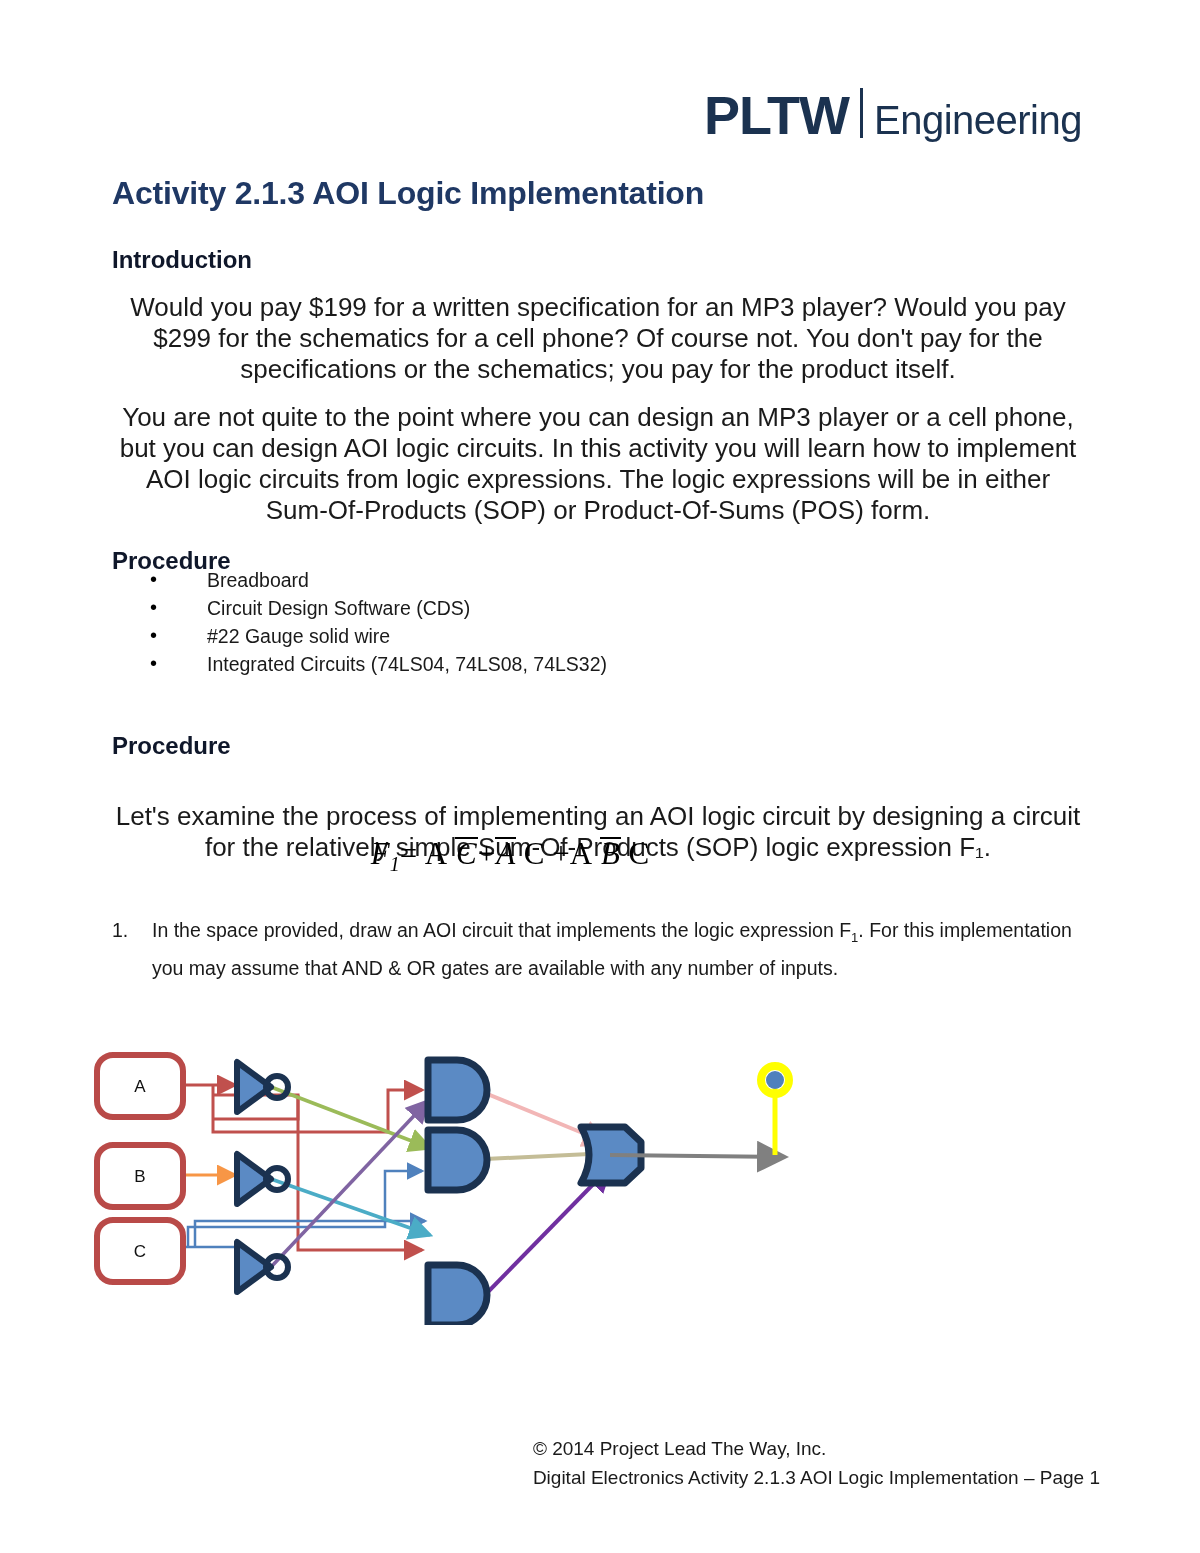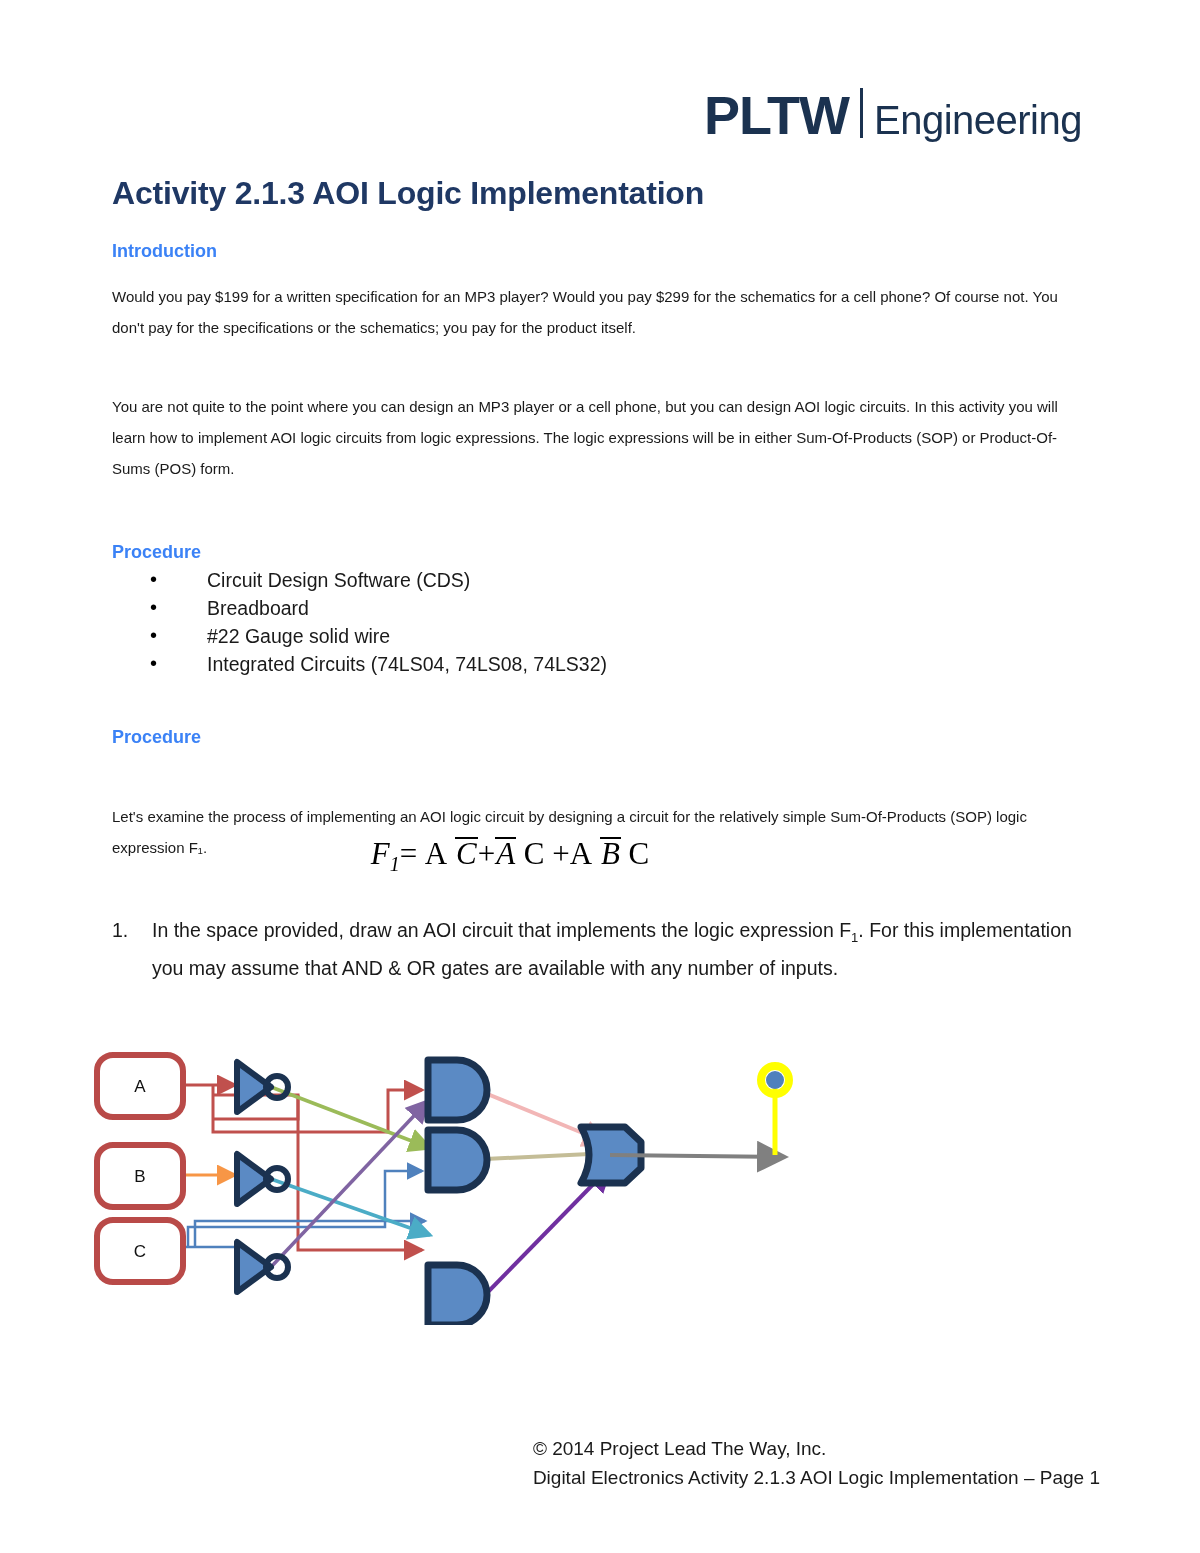--- a/index.html
+++ b/index.html
@@ -63,31 +63,32 @@
     left: 112px;
     top: 154px;
     font-size: 32px;
     font-weight: bold;
     color: #1f3864;
     letter-spacing: -0.2px;
   }
   .h2 {
     position: absolute;
     left: 112px;
-    font-size: 18px;
+    font-size: 24px;
     font-weight: bold;
-    color: #3b82f6;
+    color: #0f172a;
   }
   .para {
     position: absolute;
     left: 112px;
     width: 972px;
-    font-size: 15px;
+    font-size: 26px;
     line-height: 31px;
     color: #1a1a1a;
+    text-align: center;
   }
   .h2-intro { top: 226px; }
   .p-intro1 { top: 266px; }
   .p-intro2 { top: 376px; }
   .h2-equip { top: 527px; }
   .h2-proc  { top: 712px; }
   .p-proc   { top: 779px; margin-top: 22px; }
 
   
   .equip-list {
@@ -205,22 +206,22 @@
   </div>
 
   <h1 class="title">Activity 2.1.3 AOI Logic Implementation</h1>
 
   <h2 class="h2 h2-intro">Introduction</h2>
   <p class="para p-intro1">Would you pay $199 for a written specification for an MP3 player? Would you pay $299 for the schematics for a cell phone? Of course not. You don't pay for the specifications or the schematics; you pay for the product itself.</p>
   <p class="para p-intro2">You are not quite to the point where you can design an MP3 player or a cell phone, but you can design AOI logic circuits. In this activity you will learn how to implement AOI logic circuits from logic expressions. The logic expressions will be in either Sum-Of-Products (SOP) or Product-Of-Sums (POS) form.</p>
 
   <h2 class="h2 h2-equip">Procedure</h2>
   <ul class="equip-list">
+    <li>Breadboard</li>
     <li>Circuit Design Software (CDS)</li>
-    <li>Breadboard</li>
     <li>#22 Gauge solid wire</li>
     <li>Integrated Circuits (74LS04, 74LS08, 74LS32)</li>
   </ul>
 
   <h2 class="h2 h2-proc">Procedure</h2>
   <p class="para p-proc">Let's examine the process of implementing an AOI logic circuit by designing a circuit for the relatively simple Sum-Of-Products (SOP) logic expression F₁.</p>
 
   <div class="formula">
     <span class="fvar">F</span><span class="sub">1</span><span>=</span>&nbsp;<span>A</span>&nbsp;<span class="ovl it">C</span><span>+</span><span class="ovl it">A</span>&nbsp;<span>C</span>&nbsp;<span>+</span><span>A</span>&nbsp;<span class="ovl it">B</span>&nbsp;<span>C</span>
   </div>

